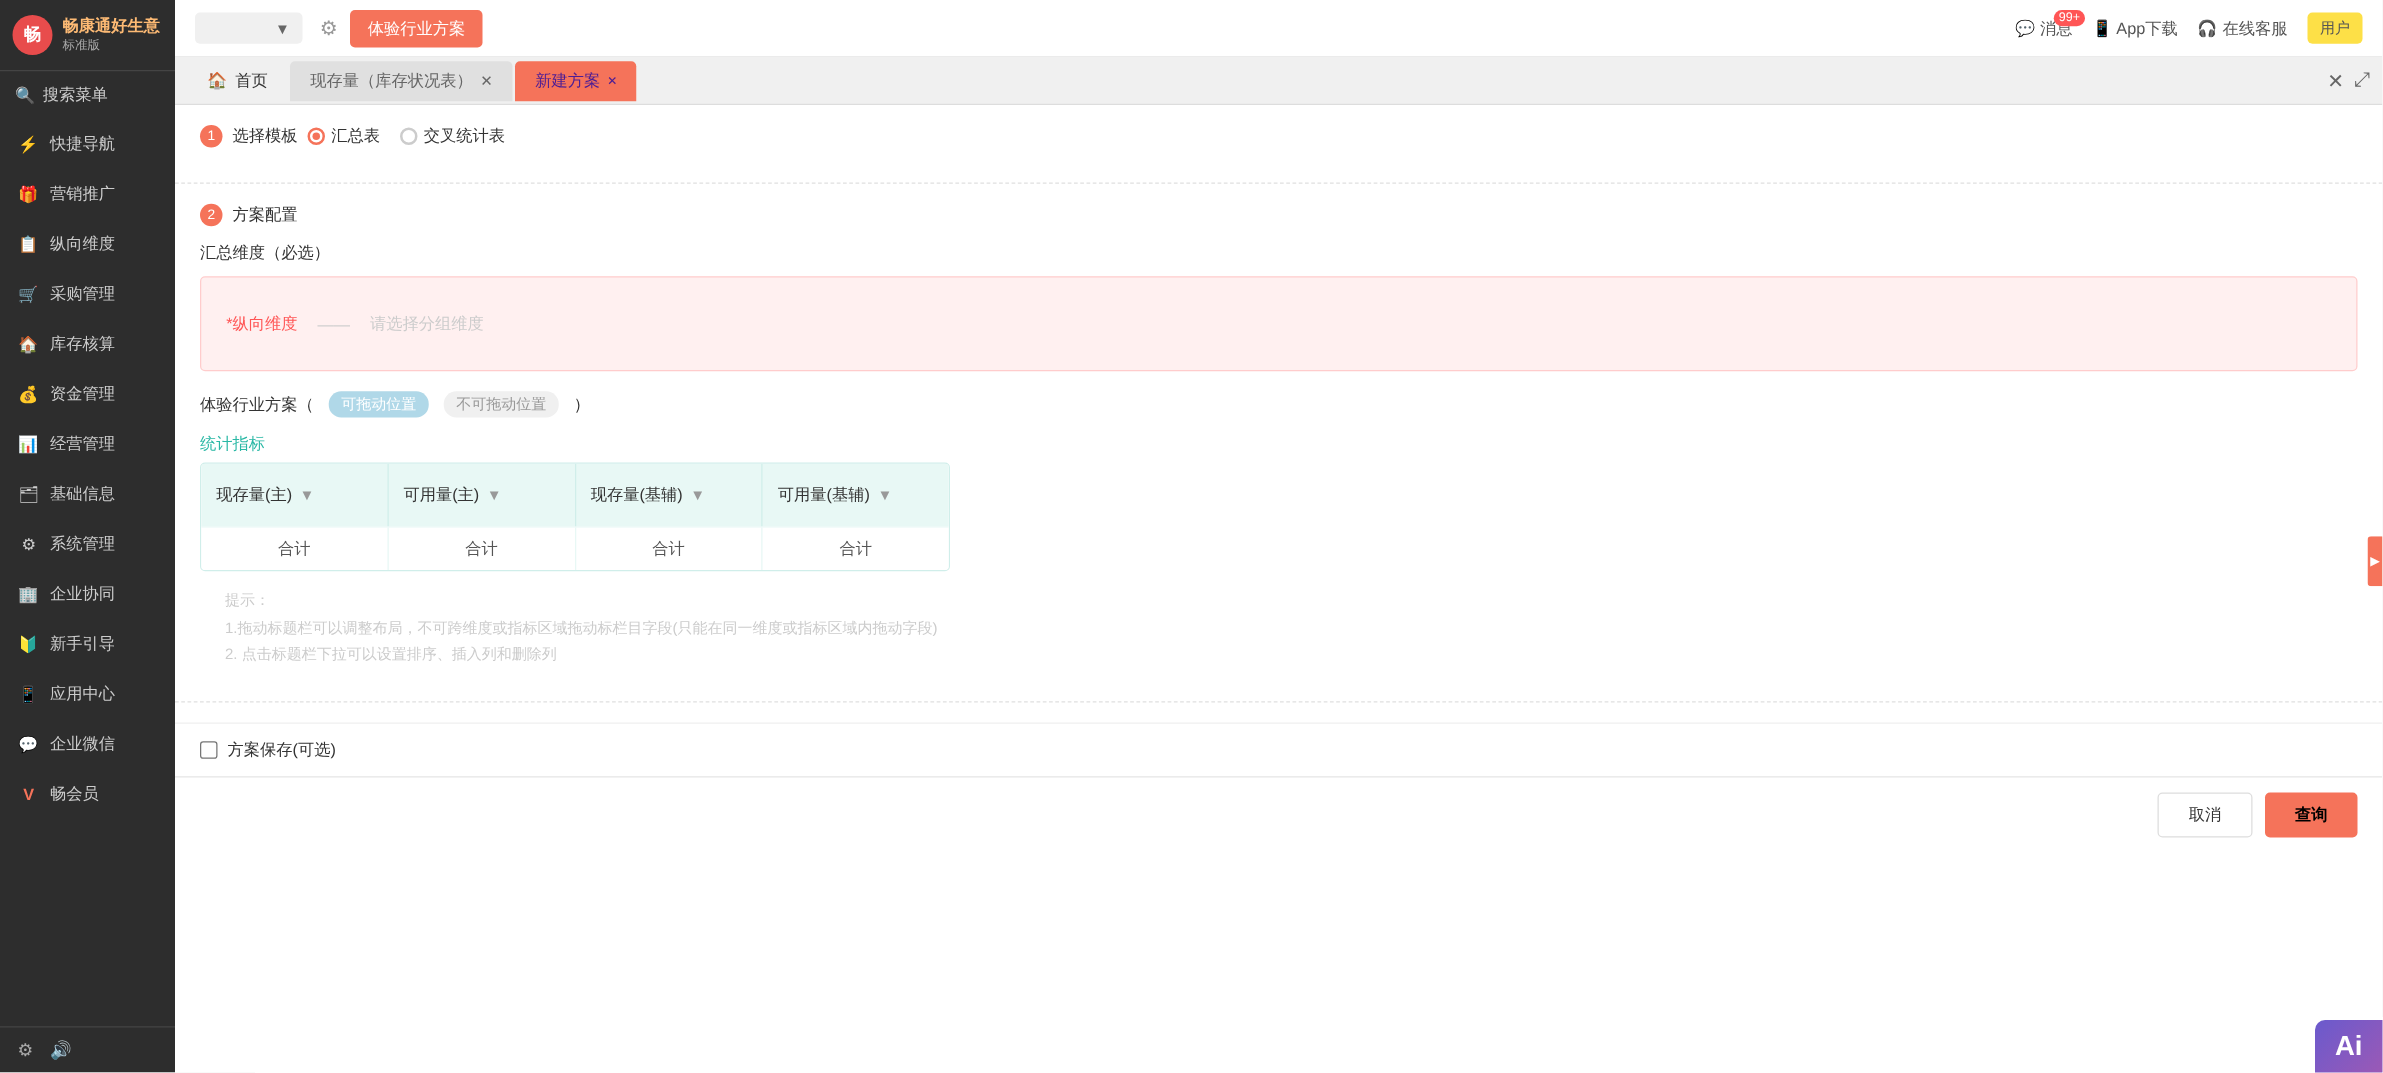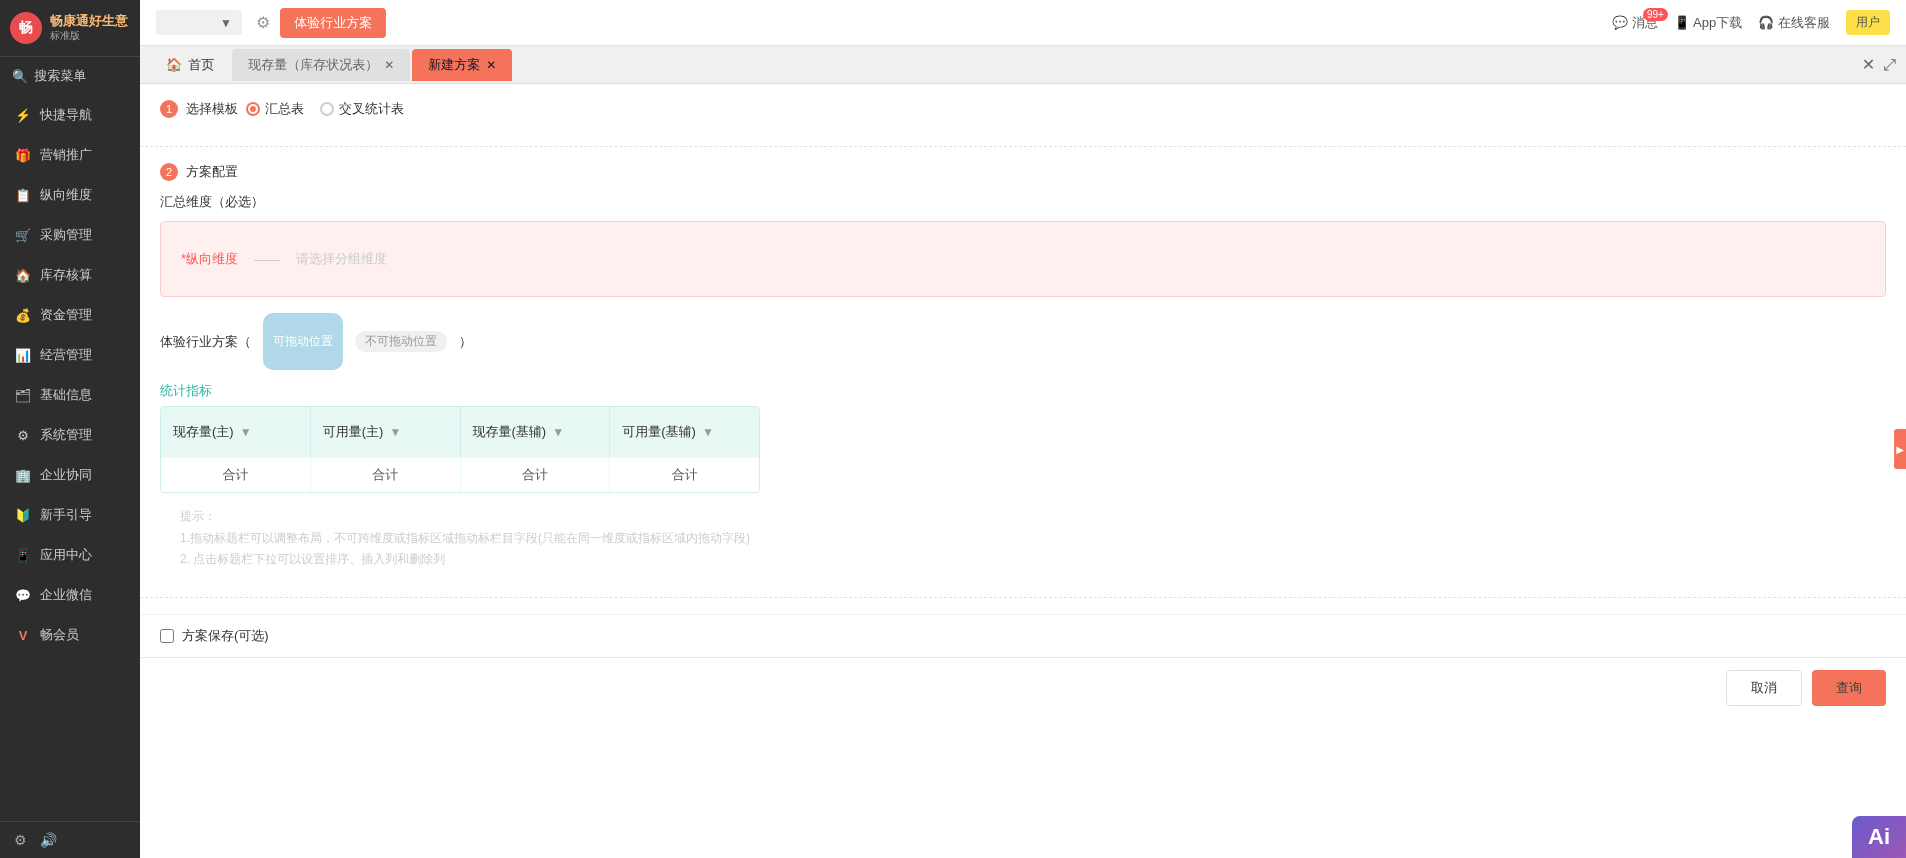--- a/index.html
+++ b/index.html
@@ -107,21 +107,21 @@
     }
     .tab {
       display: flex; align-items: center; gap: 6px;
       padding: 7px 16px;
       font-size: 13px; cursor: pointer; color: #666;
       background: #e0e0e0;
       border-radius: 4px 4px 0 0;
       margin-right: 2px;
     }
     .tab.active {
-      background: #f5735a; color: #0f172a;
+      background: #f5735a; color: #4c1d95; font-family: Liberation Mono, monospace;
     }
     .tab-close { font-size: 12px; cursor: pointer; }
     .tab-home { color: #333; background: transparent; }
 
     
     .content {
       flex: 1;
       overflow-y: auto;
       background: #fff;
       padding: 0;
@@ -178,21 +178,21 @@
     
     .indicator-settings {
       display: flex; align-items: center; gap: 12px;
       font-size: 13px; color: #333; margin-bottom: 12px;
     }
     .toggle-box {
       display: flex; align-items: center; gap: 6px;
     }
     .toggle-draggable {
       background: #b0d8e8; border-radius: 10px;
-      padding: 20px 10px; font-size: 12px; color: #fff;
+      padding: 2px 10px; font-size: 12px; color: #fff;
     }
     .toggle-not-draggable {
       background: #f0f0f0; border-radius: 10px;
       padding: 2px 10px; font-size: 12px; color: #999;
     }
 
     
     .stats-label { color: #2ab8a5; font-size: 13px; margin-bottom: 6px; }
     .stats-table {
       border: 1px solid #d0eeea;
@@ -240,21 +240,21 @@
       display: flex; justify-content: flex-end; gap: 10px;
       border-top: 1px solid #e5e5e5;
       background: #fff;
     }
     .btn-cancel {
       padding: 8px 24px; border: 1px solid #ddd; background: #fff;
       border-radius: 4px; cursor: pointer; font-size: 13px; color: #333;
     }
     .btn-query {
       padding: 8px 24px; background: #f5735a; border: none;
-      border-radius: 4px; cursor: pointer; font-size: 13px; color: #404040;
+      border-radius: 4px; cursor: pointer; font-size: 13px; color: #000000; font-weight: bold;
     }
 
     
     .right-expand {
       position: fixed; right: 0; top: 50%;
       width: 12px; height: 40px; background: #f5735a;
       border-radius: 3px 0 0 3px;
       display: flex; align-items: center; justify-content: center;
       cursor: pointer; color: #fff; font-size: 10px;
     }

